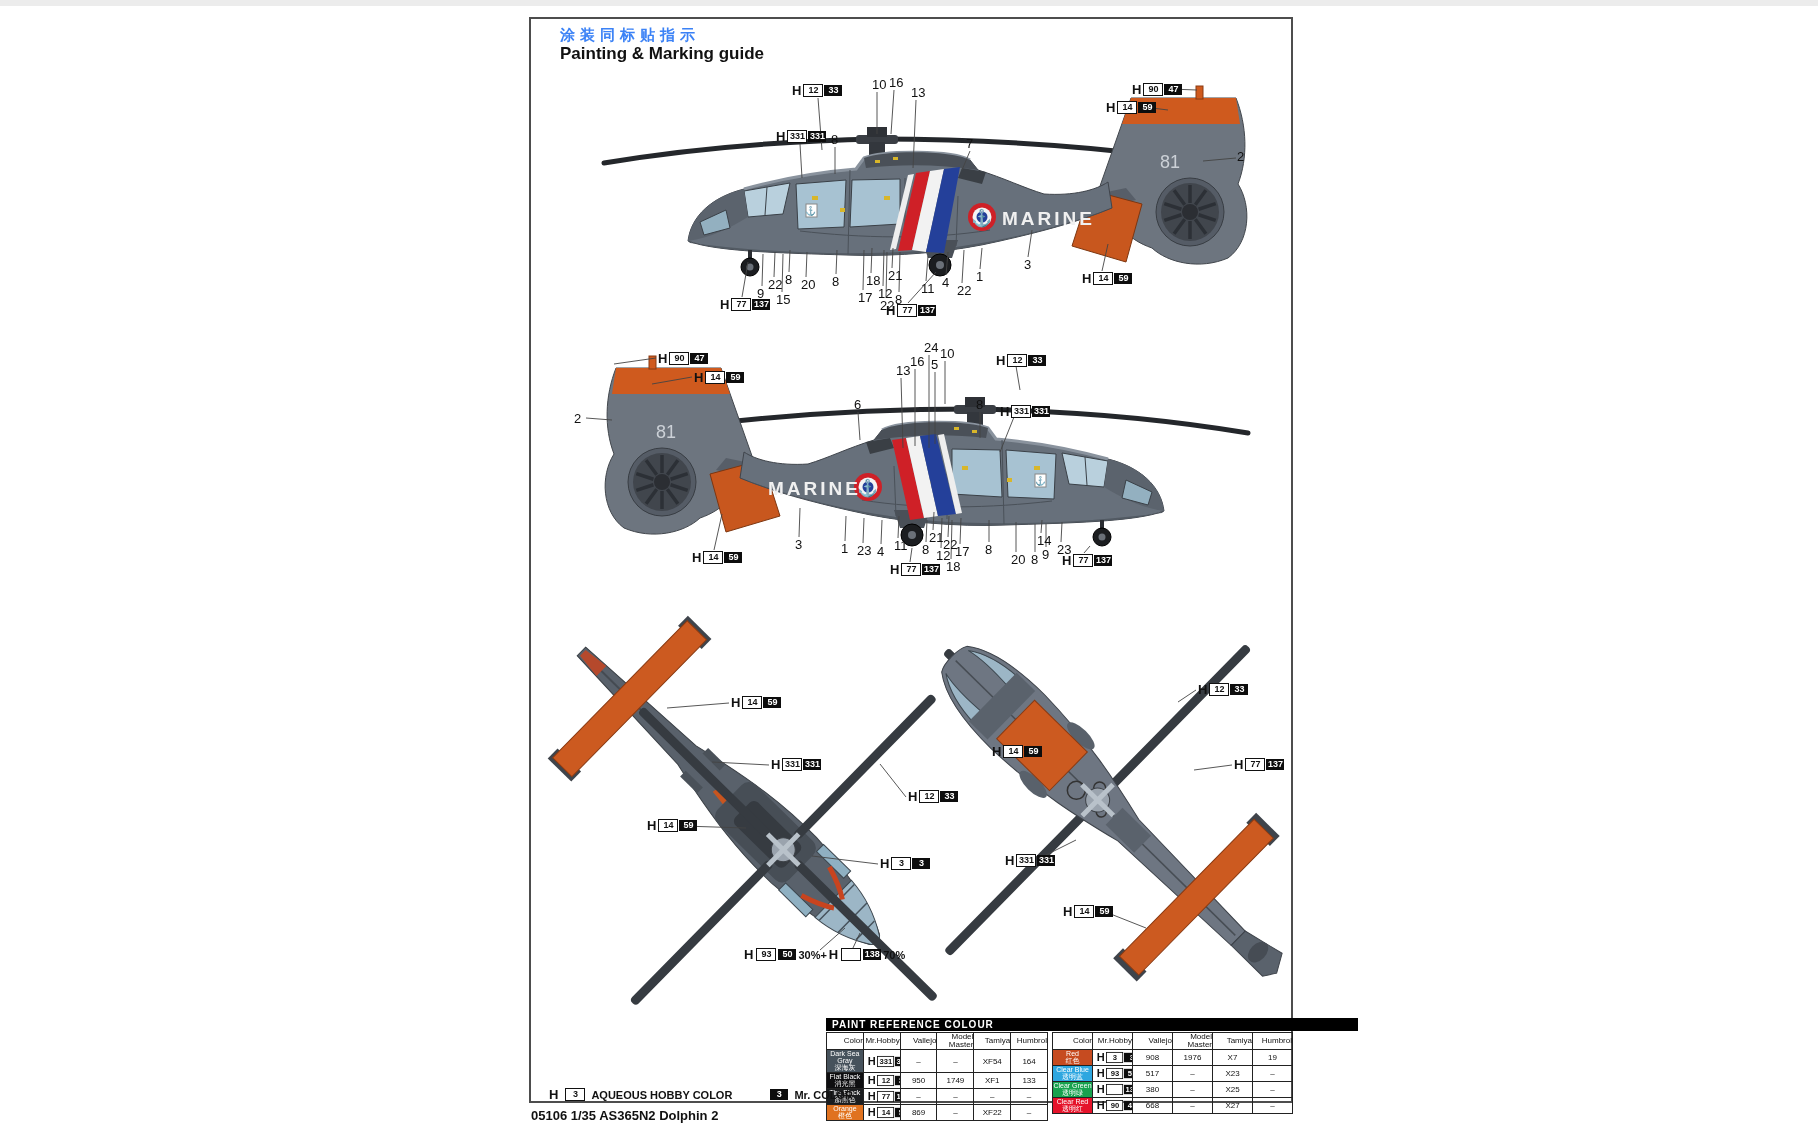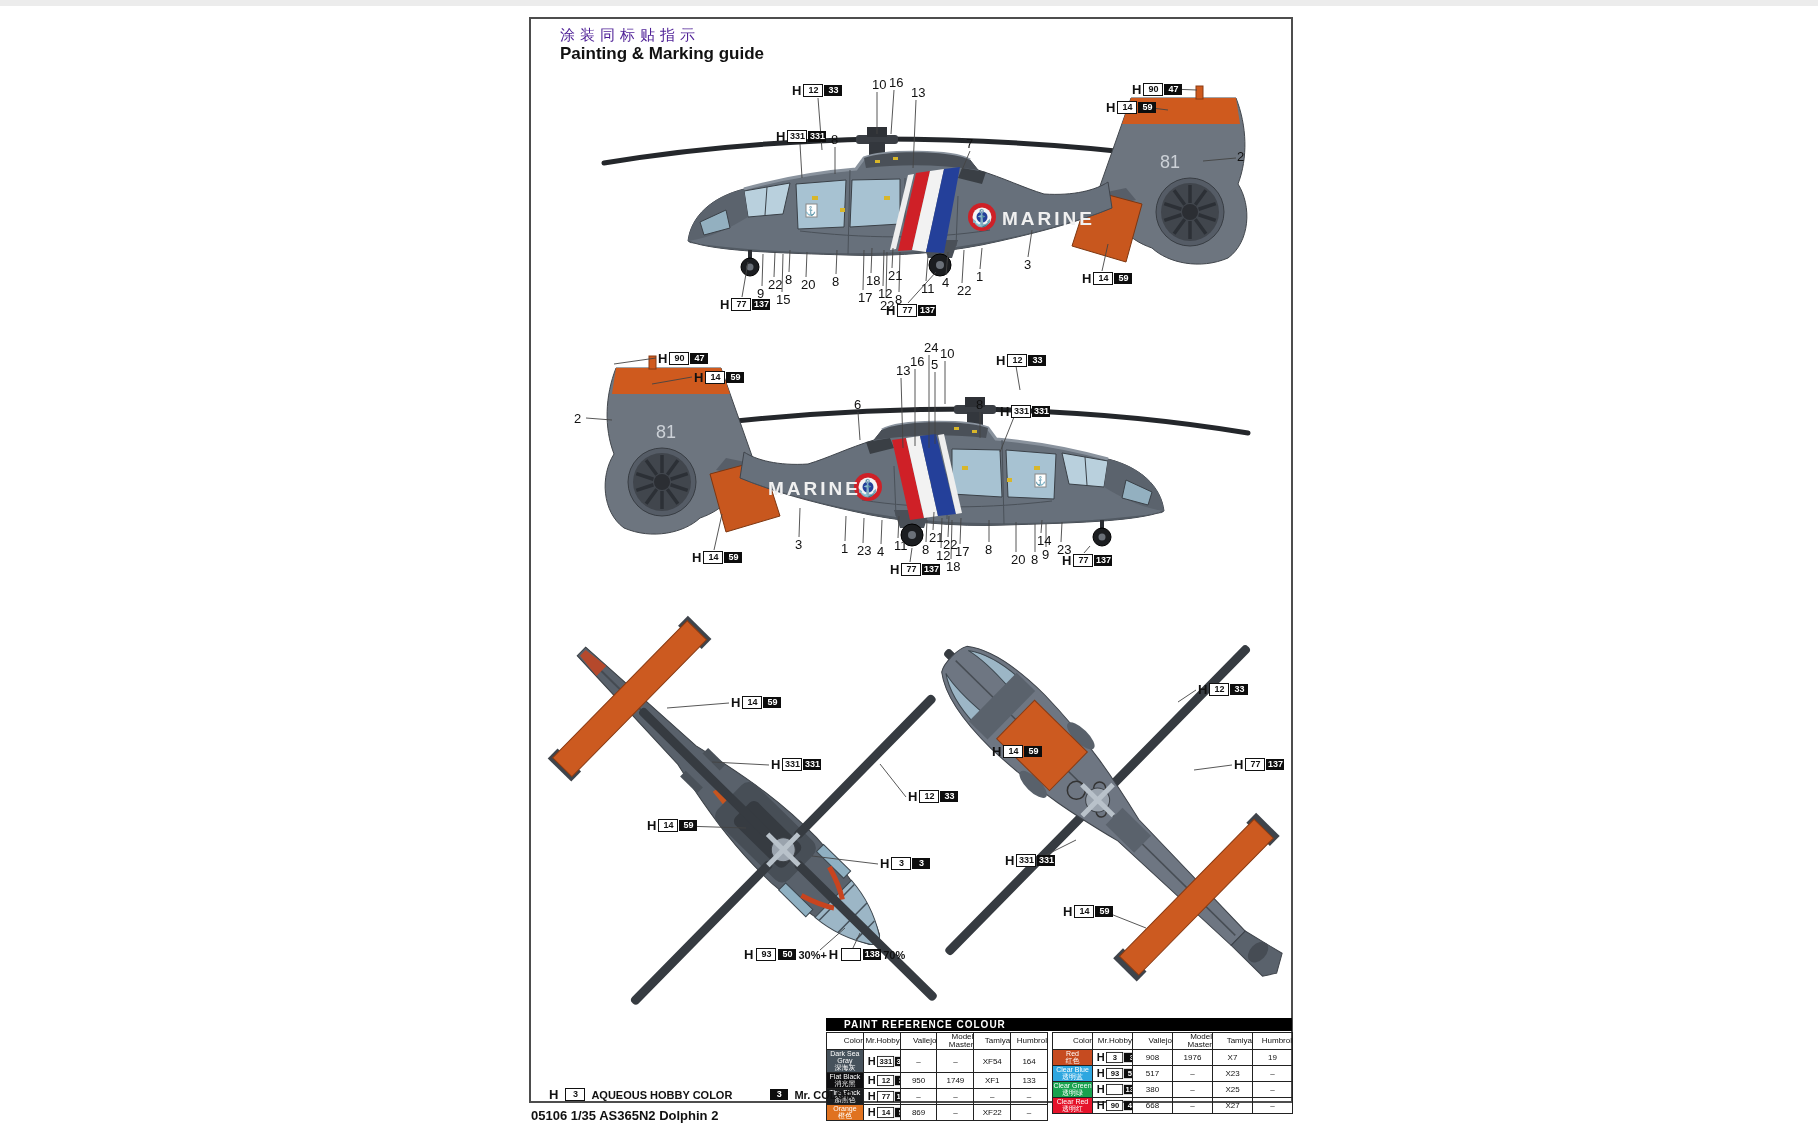--- a/index.html
+++ b/index.html
@@ -1,34 +1,34 @@
 <!DOCTYPE html>
 <html><head>
 <meta charset="utf-8">
 <style>
   html,body{margin:0;padding:0;background:#fff;}
   body{font-family:"Liberation Sans",sans-serif;}
   #stage{position:relative;width:1818px;height:1136px;background:#fff;overflow:hidden;}
   #scan-edge{position:absolute;left:0;top:0;width:100%;height:6px;background:#ececec;}
   #frame{position:absolute;left:529px;top:17px;width:764px;height:1086px;border:2px solid #4d4d4d;box-sizing:border-box;}
   #art{position:absolute;left:0;top:0;}
-  .title-cn{position:absolute;left:560px;top:26px;font-size:15px;font-weight:normal;color:#4c1d95;letter-spacing:5px;}
+  .title-cn{position:absolute;left:560px;top:26px;font-size:15px;font-weight:bold;color:#3b82f6;letter-spacing:5px;}
   .title-en{position:absolute;left:560px;top:44px;font-size:17px;font-weight:bold;color:#111;}
   
   .num{position:absolute;font-size:13px;color:#111;line-height:13px;}
   .chip{position:absolute;display:inline-flex;align-items:center;gap:1px;}
   .chH{font-size:13px;font-weight:bold;color:#111;margin-right:1px;line-height:12px;}
   .chW{display:inline-block;border:1px solid #111;background:#fff;color:#111;font-size:9px;font-weight:bold;
        min-width:16px;height:11px;line-height:11px;text-align:center;padding:0 1px;}
   .chB{display:inline-block;background:#0d0d0d;color:#fff;font-size:9px;font-weight:bold;
        min-width:16px;height:11px;line-height:11px;text-align:center;padding:0 1px;}
   .mix{position:absolute;display:inline-flex;align-items:center;gap:2px;font-size:11px;font-weight:bold;color:#111;}
   
-  #pt-title{position:absolute;left:826px;top:1018px;width:466px;height:13px;background:#000;color:#fff;
-            font-size:10px;font-weight:bold;letter-spacing:1px;line-height:13px;padding-left:18px;box-sizing:border-box;}
+  #pt-title{position:absolute;left:826px;top:1018px;width:532px;height:13px;background:#000;color:#fff;
+            font-size:10px;font-weight:bold;letter-spacing:1px;line-height:13px;padding-left:6px;box-sizing:border-box;}
   .ptable{position:absolute;top:1032px;border-collapse:collapse;table-layout:fixed;}
   #pt-left{left:826px;width:222px;}
   #pt-right{left:1052px;width:241px;}
   .ptable td,.ptable th{border:1px solid #222;font-size:8px;text-align:center;vertical-align:middle;
        padding:0;overflow:hidden;white-space:pre-line;color:#111;font-weight:normal;}
   .ptable th{height:16px;line-height:8px;text-align:right;}
   .ptable td{height:14px;}
   .sw-en{font-size:7px;line-height:7px;color:#fff;}
   .sw-cn{font-size:7px;line-height:8px;color:#fff;}
   .chip-inline{display:inline-flex;align-items:center;gap:1px;transform:scale(.85);}

